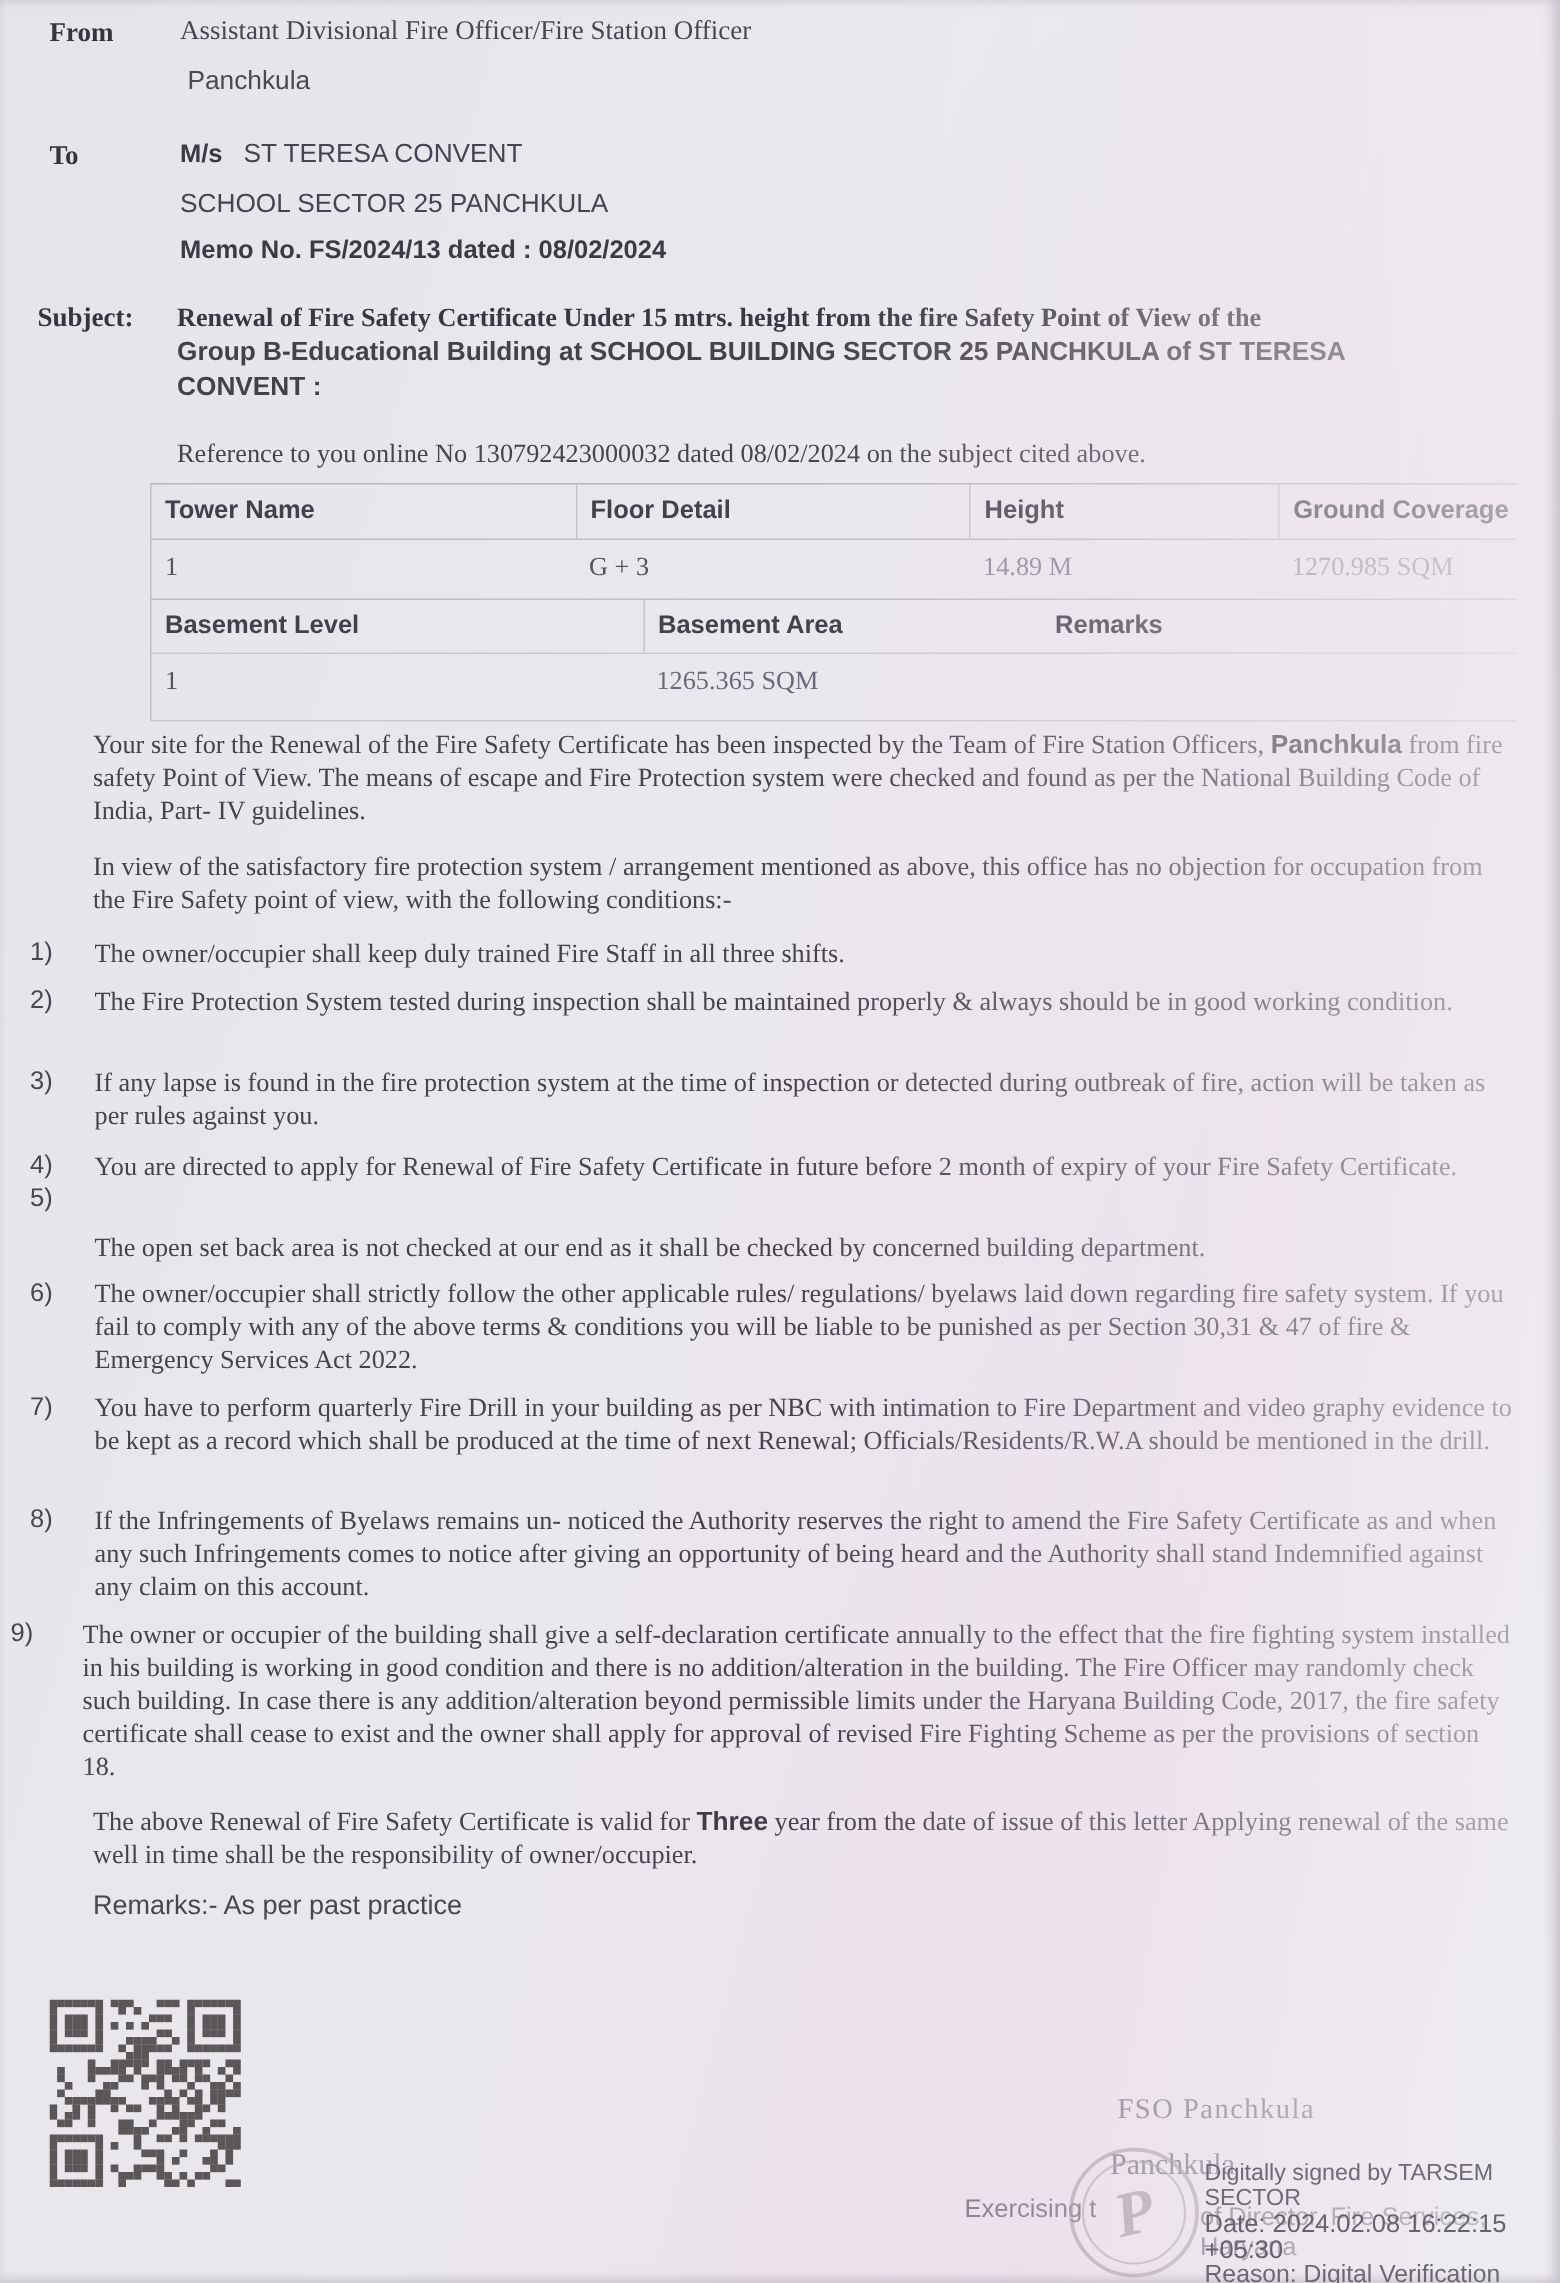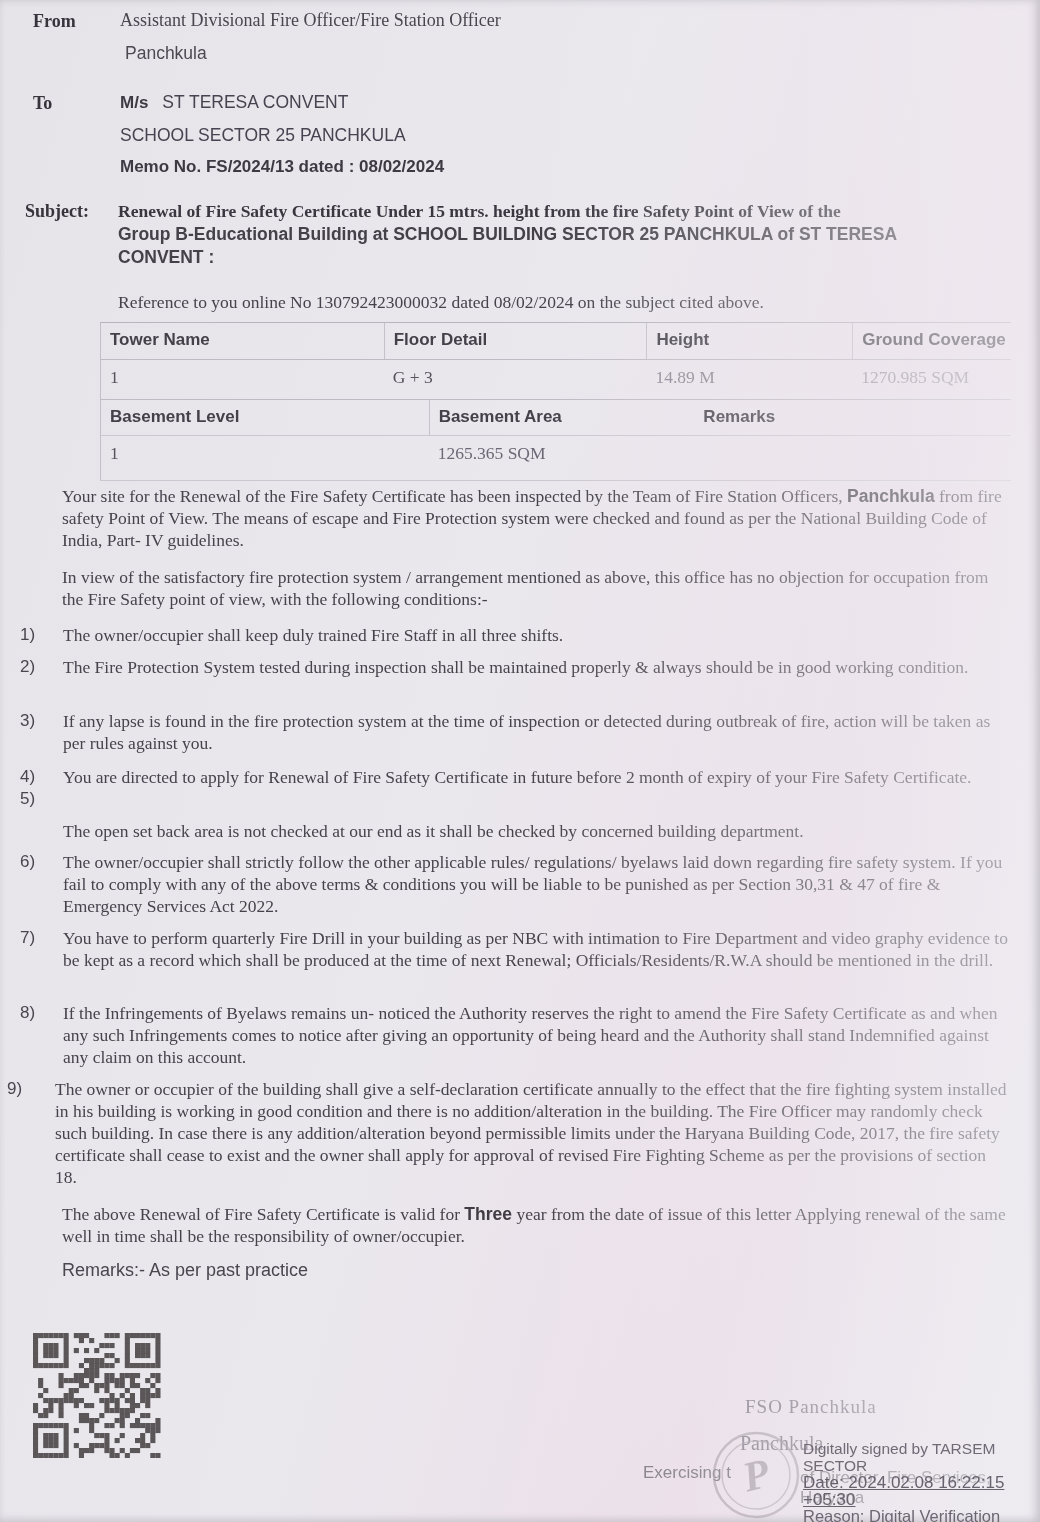--- a/index.html
+++ b/index.html
@@ -469,19 +469,19 @@
     <svg width="92" height="95" viewBox="0 0 92 95">
       <circle cx="46" cy="48" r="42" fill="none" stroke="#9a8f98" stroke-width="2.5"></circle>
       <circle cx="46" cy="48" r="34" fill="none" stroke="#a59aa3" stroke-width="1.5"></circle>
       <text x="46" y="62" text-anchor="middle" font-family="Liberation Serif, serif" font-style="italic" font-weight="bold" font-size="42" fill="#8d828c" transform="rotate(-14 46 48)">P</text>
     </svg>
   </div>
 
   <div class="abs" style="left:803px;top:1440px;z-index:3;">
     <div class="sigline">Digitally signed by TARSEM</div>
     <div class="sigline">SECTOR</div>
-    <div class="sigline" style="font-size:17px;color:#67626e;text-decoration:underline;">Date: 2024.02.08 16:22:15 +05:30</div>
+    <div class="sigline" style="font-size:17px;color:#67626e;">Date: 2024.02.08 16:22:15 +05:30</div>
     <div class="sigline" style="font-size:16.5px;color:#6c6773;">Reason: Digital Verification</div>
   </div>
 
   <div class="abs" id="scan-fade"></div>
   <div class="abs" id="edge-shadow"></div>
 </div>
 
 </body></html>

